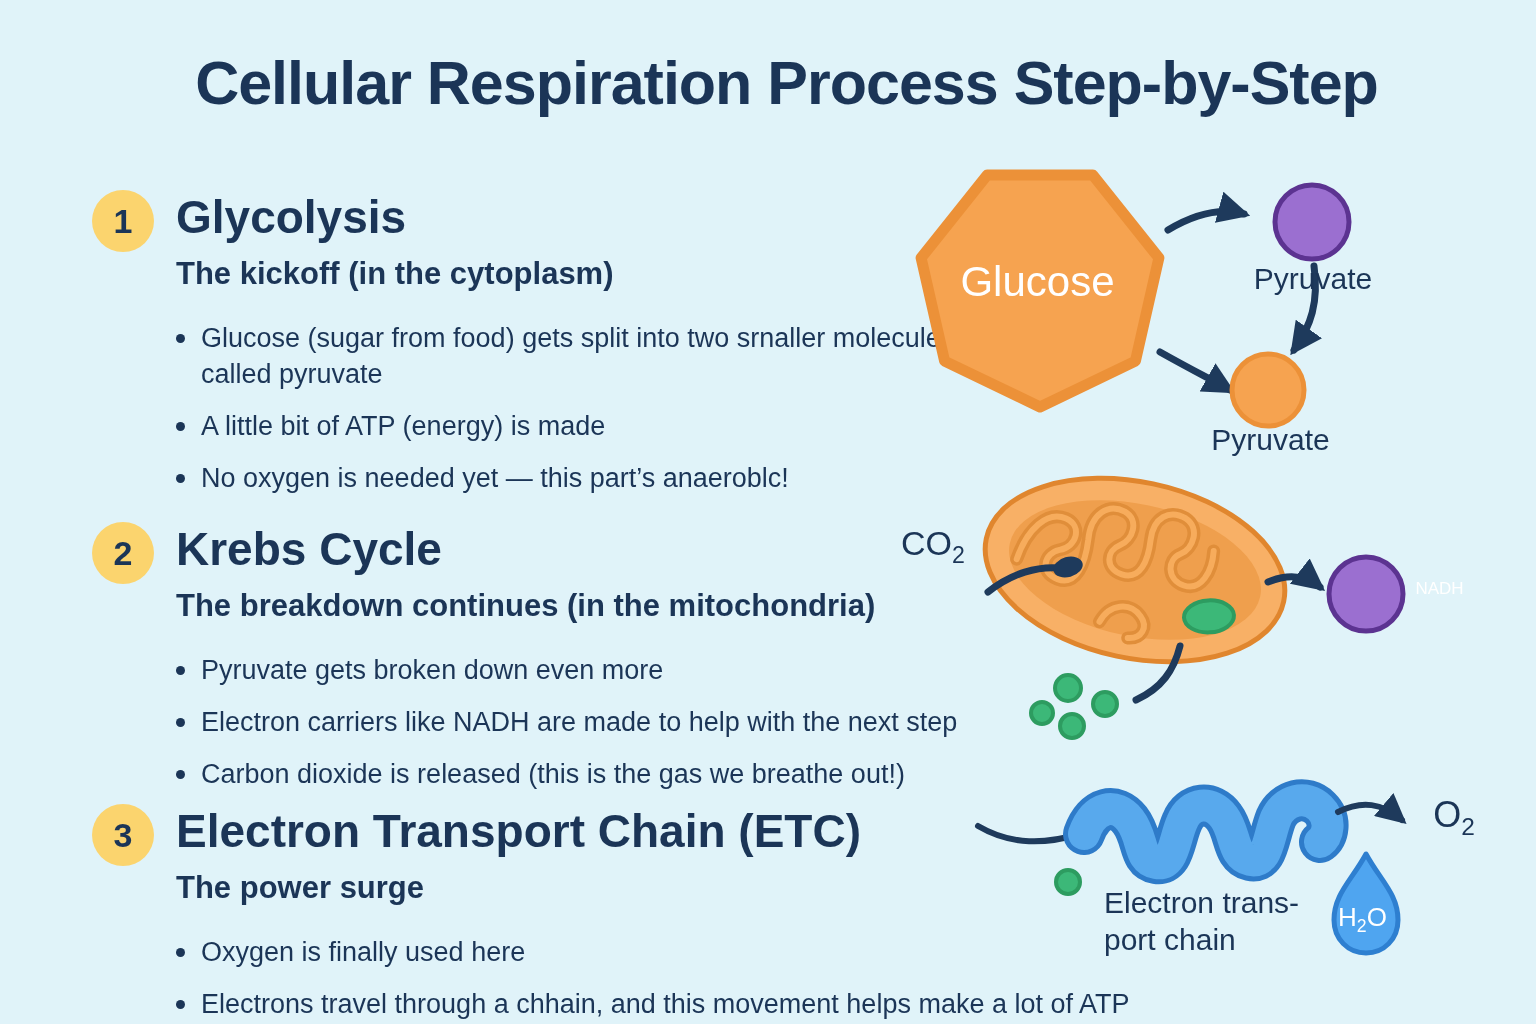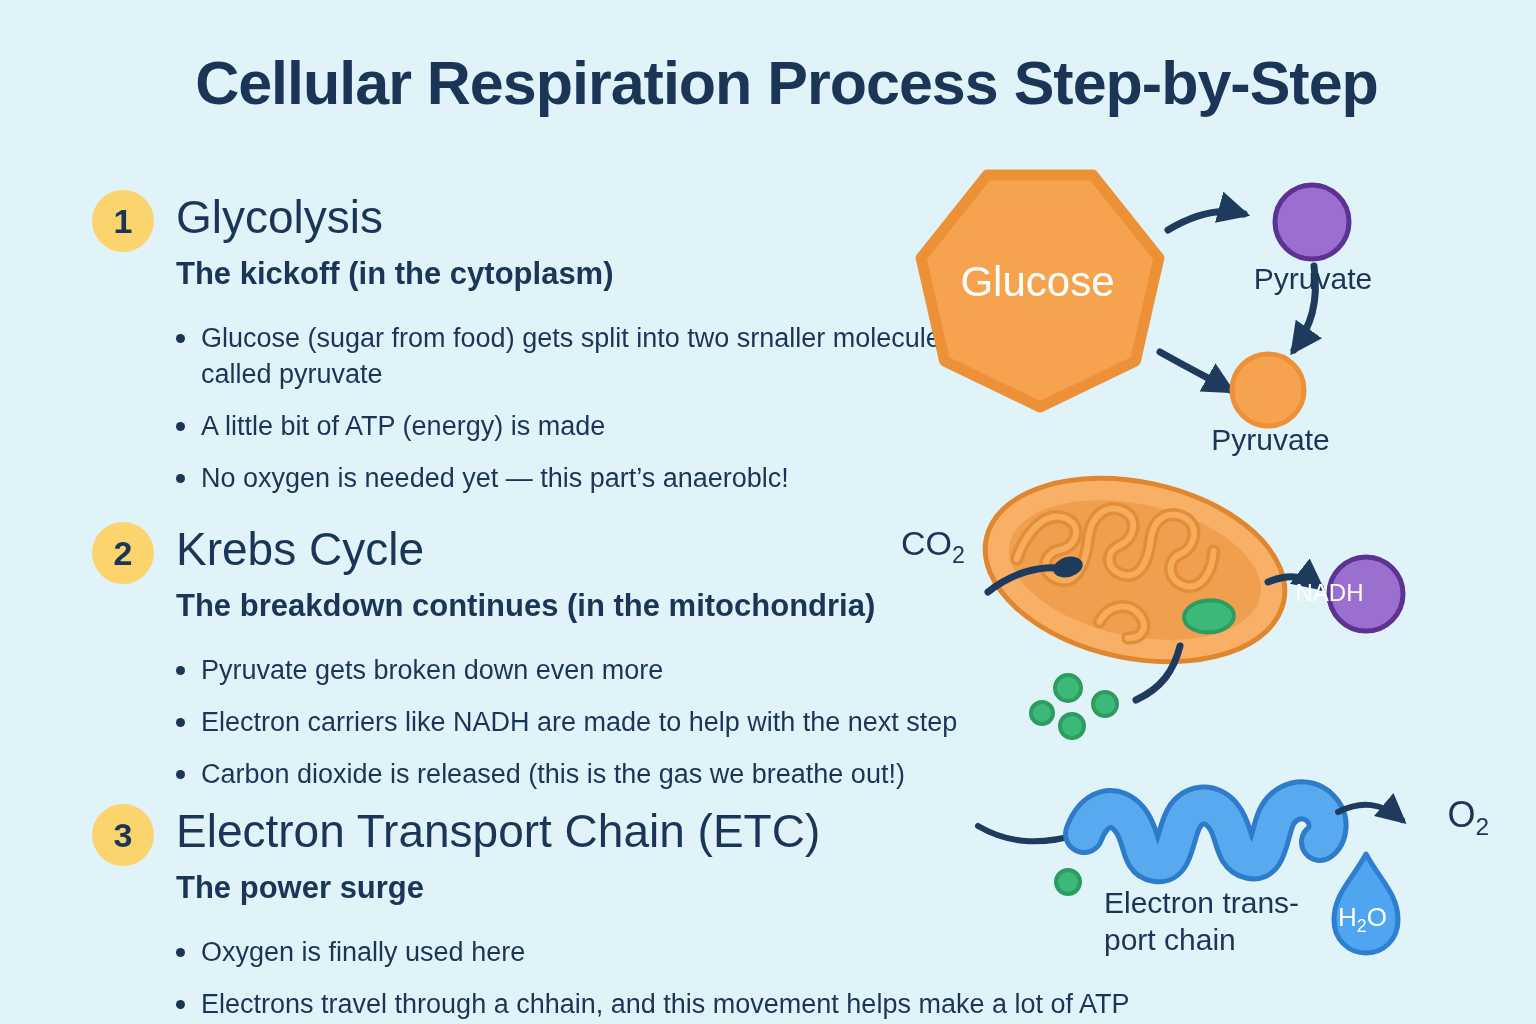--- a/index.html
+++ b/index.html
@@ -7,38 +7,38 @@
   #stage{position:relative;width:1536px;height:1024px;background:var(--background);overflow:hidden;color:var(--text-navy);}
   h1#title{position:absolute;left:0;right:0;top:48px;margin:0;text-align:center;
     font-size:61px;font-weight:800;letter-spacing:-1px;color:var(--text-navy);padding-left:37px;}
   .step{position:absolute;left:92px;display:flex;gap:22px;align-items:flex-start;}
   .step.s1{top:190px;}
   .step.s2{top:522px;}
   .step.s3{top:804px;}
   .badge{flex:none;width:62px;height:62px;border-radius:50%;background:var(--badge-yellow);
     display:flex;align-items:center;justify-content:center;
     font-size:34px;font-weight:800;color:var(--text-navy);}
-  .content h2{margin:0;font-size:46px;line-height:54px;font-weight:400;color:var(--text-navy);}
+  .content h2{margin:0;font-size:46px;line-height:54px;font-weight:700;color:var(--text-navy);}
   .content h3{margin:10px 0 0 0;font-size:31px;line-height:40px;font-weight:700;color:var(--text-navy);}
   .content ul{list-style:none;margin:26px 0 0 0;padding:0;}
   .content li{display:flex;gap:16px;margin:0 0 16px 0;}
   .dot{flex:none;width:9px;height:9px;border-radius:50%;background:var(--text-navy);margin-top:14px;}
   .btext{font-size:27px;line-height:36px;color:var(--text-navy);}
   .s1 .btext{max-width:830px;}
   .s2 .btext{max-width:900px;}
   .s3 .btext{max-width:1260px;}
   .diagram{position:absolute;}
   .dlabel{position:absolute;font-weight:400;color:var(--text-navy);text-align:center;}
   .dlabel sub{font-size:0.68em;}
   #glucose-label{left:915px;top:258px;width:245px;font-size:42px;color:#ffffff;}
   #pyruvate-top-label{left:1238px;top:262px;width:150px;font-size:30px;}
   #pyruvate-bottom-label{left:1193px;top:423px;width:155px;font-size:30px;}
   #co2-label{left:893px;top:524px;width:90px;font-size:34px;text-align:left;margin-left:8px;}
-  #nadh-label{left:1292px;top:579px;width:75px;font-size:24px;color:#ffffff;}
-  #o2-label{left:1419px;top:794px;width:70px;font-size:36px;text-align:right;}
+  #nadh-label{left:1402px;top:579px;width:75px;font-size:17px;color:#ffffff;}
+  #o2-label{left:1419px;top:794px;width:70px;font-size:36px;text-align:center;}
   #etc-label{left:1104px;top:884px;width:260px;font-size:30px;line-height:37px;text-align:left;}
   #h2o-label{left:1338px;top:902px;width:48px;font-size:26px;color:#ffffff;}
 </style>
 </head>
 <body>
 
 <div id="stage">
 
   <h1 id="title">Cellular Respiration Process Step-by-Step</h1>
 

